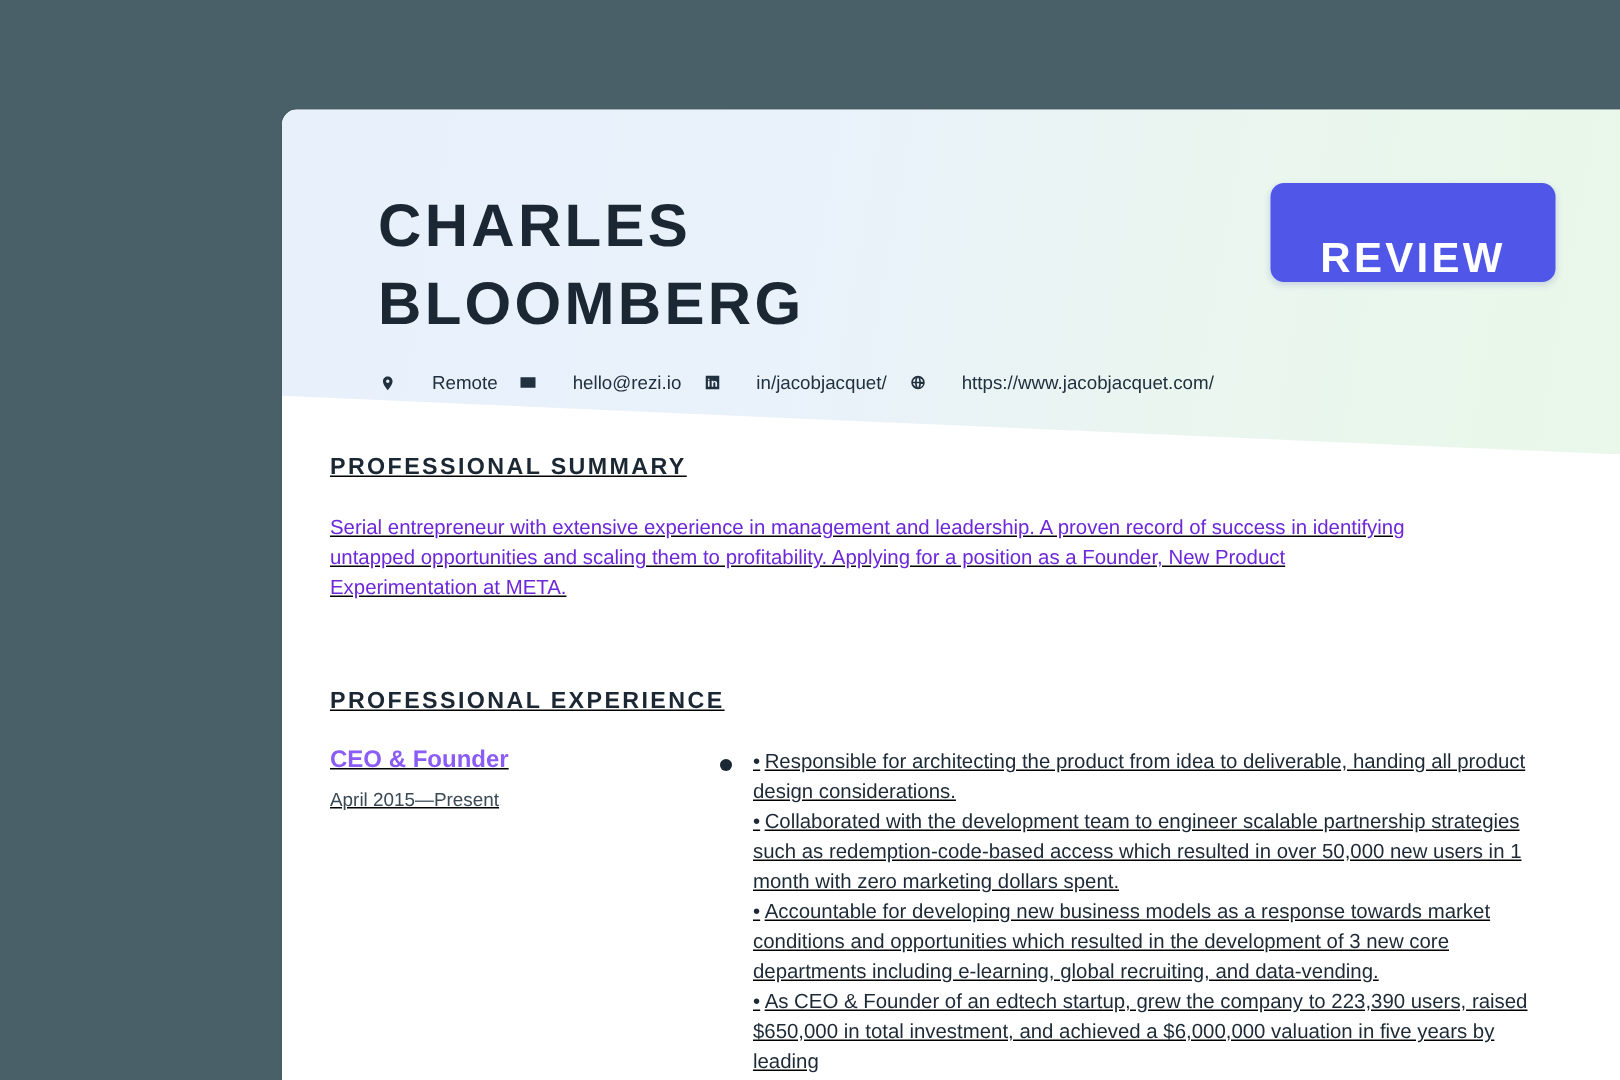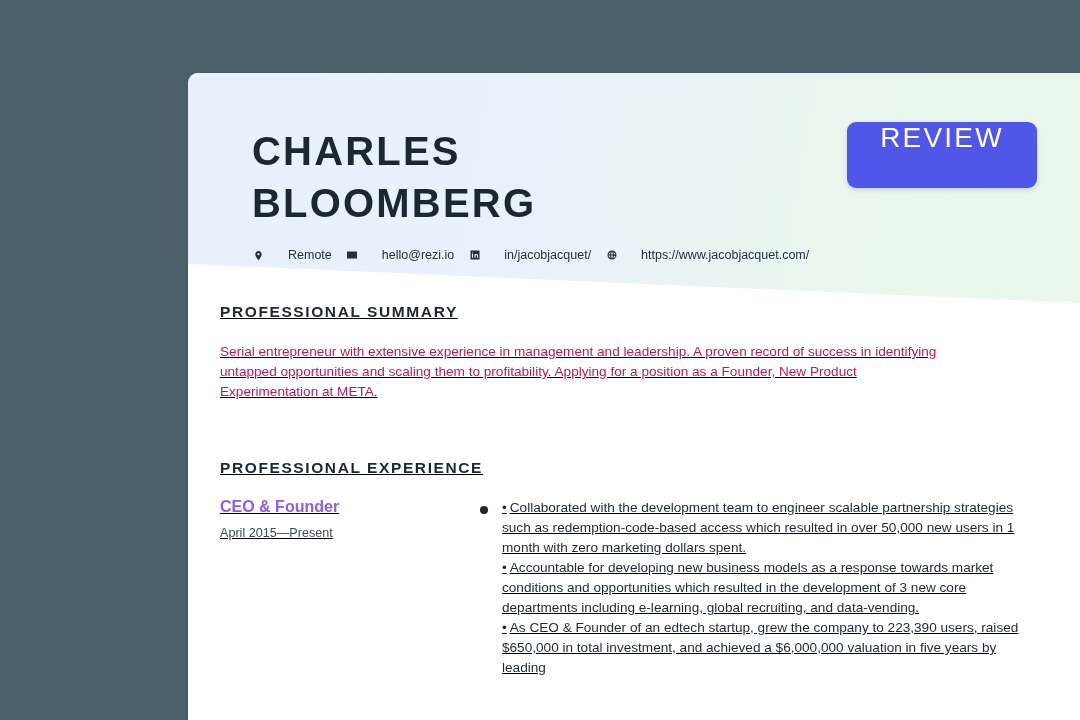--- a/index.html
+++ b/index.html
@@ -110,24 +110,24 @@
   
   .review-badge {
     position: absolute;
     right: 43px;
     top: 49px;
     width: 190px;
     height: 66px;
     background: #4f56e8;
     border-radius: 9px;
     display: flex;
-    align-items: flex-start;
+    align-items: flex-end;
     justify-content: center;
     color: #ffffff;
-    font-weight: normal;
+    font-weight: bold;
     font-size: 28px;
     letter-spacing: 2.2px;
     box-shadow: 0 2px 5px rgba(40,50,160,0.18);
   }
 
   
   .body-content {
     position: absolute;
     left: 0;
     top: 230px;
@@ -145,21 +145,21 @@
     font-weight: bold;
     font-size: 15.5px;
     letter-spacing: 1.6px;
     color: #1b2733;
     margin: 0 0 21px 0;
   }
 
   .summary-text {
     font-size: 13.6px;
     line-height: 20px;
-    color: #be185d;
+    color: #6d28d9;
     max-width: 730px;
     margin: 0;
   }
 
   .exp-section { margin-top: 57px; }
 
   .exp-row {
     display: flex;
     margin-top: 17px;
   }
@@ -313,20 +313,21 @@
         <h2 class="section-title">PROFESSIONAL EXPERIENCE</h2>
 
         <div class="exp-row">
           <div class="exp-left">
             <p class="exp-title">CEO &amp; Founder</p>
             <p class="exp-dates">April 2015—Present</p>
           </div>
           <div class="exp-right">
             <span class="exp-bullet-dot"></span>
             <ul class="bullet-list">
+              <li><span class="dot">•</span><span>Responsible for architecting the product from idea to deliverable, handing all product design considerations.</span></li>
               <li><span class="dot">•</span><span>Collaborated with the development team to engineer scalable partnership strategies such as redemption-code-based access which resulted in over 50,000 new users in 1 month with zero marketing dollars spent.</span></li>
               <li><span class="dot">•</span><span>Accountable for developing new business models as a response towards market conditions and opportunities which resulted in the development of 3 new core departments including e-learning, global recruiting, and data-vending.</span></li>
               <li><span class="dot">•</span><span>As CEO &amp; Founder of an edtech startup, grew the company to 223,390 users, raised $650,000 in total investment, and achieved a $6,000,000 valuation in five years by leading</span></li>
             </ul>
           </div>
         </div>
 
       </div>
 
     </div>

